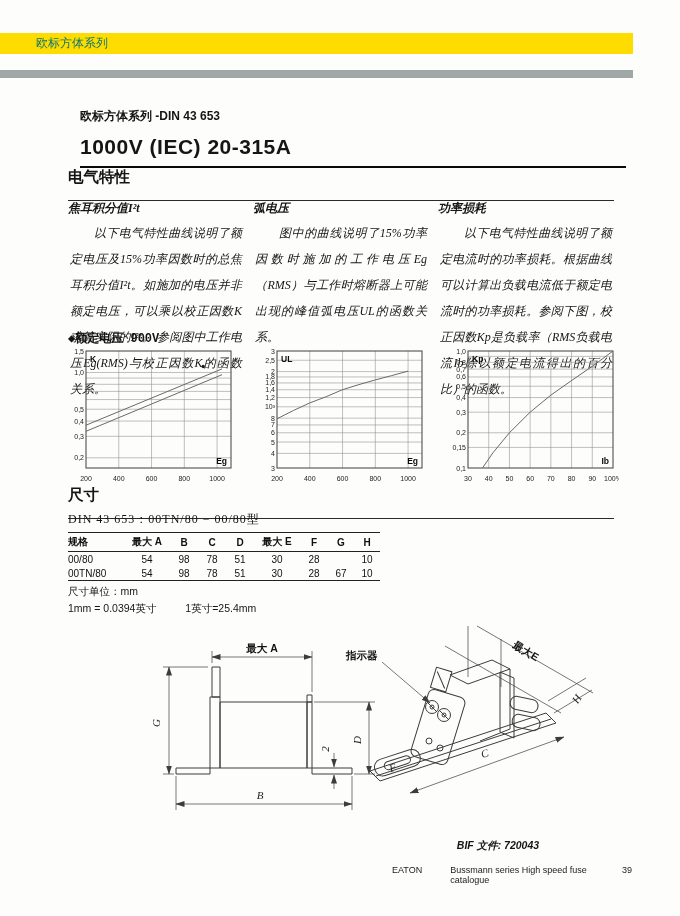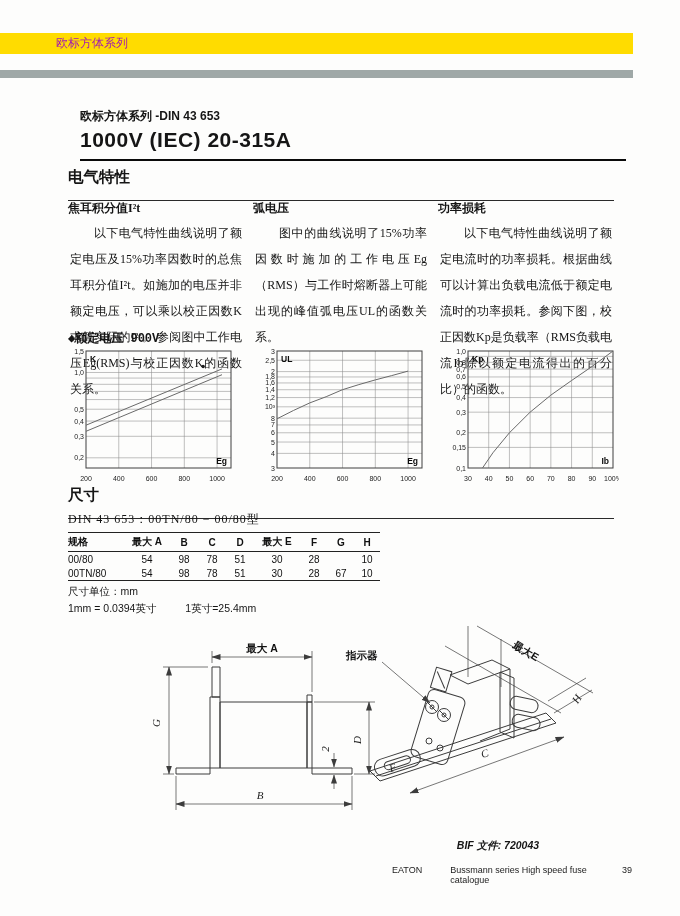--- a/index.html
+++ b/index.html
@@ -1,30 +1,30 @@
 <!DOCTYPE html>
 <html><head>
 <meta charset="utf-8">
 <style>
   html,body{margin:0;padding:0;background:#ffffff;}
   .page{position:relative;width:680px;height:916px;background:#fdfdfc;overflow:hidden;
         font-family:"Liberation Sans","DejaVu Sans",sans-serif;color:#151515;}
   .band-yellow{position:absolute;top:33px;left:0;width:633px;height:21px;line-height:21px;
-        font-size:12px;color:#a21caf;padding-left:56px;box-sizing:border-box;}
+        font-size:12px;color:#0f766e;padding-left:36px;box-sizing:border-box;}
   .band-gray{position:absolute;top:70px;left:0;width:633px;height:8px;}
   .content{position:absolute;left:68px;top:108px;width:546px;height:808px;}
   .titleblock{position:absolute;top:0;left:12px;width:100%;border-bottom:2.5px solid #0a0a0a;padding-bottom:7px;}
   .series-title{font-size:12px;font-weight:bold;}
-  .main-title{font-size:21px;font-weight:bold;letter-spacing:.5px;margin-top:3px;}
+  .main-title{font-size:21px;font-weight:bold;letter-spacing:.5px;margin-top:10px;}
   .sec{position:absolute;left:0;width:100%;margin:0;font-size:15.5px;font-weight:bold;
        border-bottom:1px solid #2a2a2a;padding-bottom:12px;}
   .sec-elec{top:59px;}
   .sec-dims{top:377px;}
   .cols{position:absolute;top:92px;left:0;width:100%;display:flex;gap:9px;}
-  .col{width:176px;}
+  .col{width:176px;font-style:italic;}
   .col h3{margin:0 0 3px 0;font-size:12px;font-family:"Liberation Serif","DejaVu Serif",serif;}
   .col p{margin:2px;font-size:12px;line-height:26px;text-indent:2em;text-align:justify;
          font-family:"Liberation Serif","DejaVu Serif",serif;}
   .rated{position:absolute;top:222px;left:0;font-size:12px;font-weight:bold;
          font-family:Liberation Mono, monospace;}
   .charts{position:absolute;top:238px;left:0;width:100%;height:148px;}
   .tick{font:7px "Liberation Sans",sans-serif;fill:#1c1c1c;}
   .axlab{font:bold 8.5px "Liberation Sans",sans-serif;fill:#0c0c0c;}
   .grid{stroke:#8b8b8b;stroke-width:0.55;}
   .frame{fill:none;stroke:#3f3f3f;stroke-width:1;}

